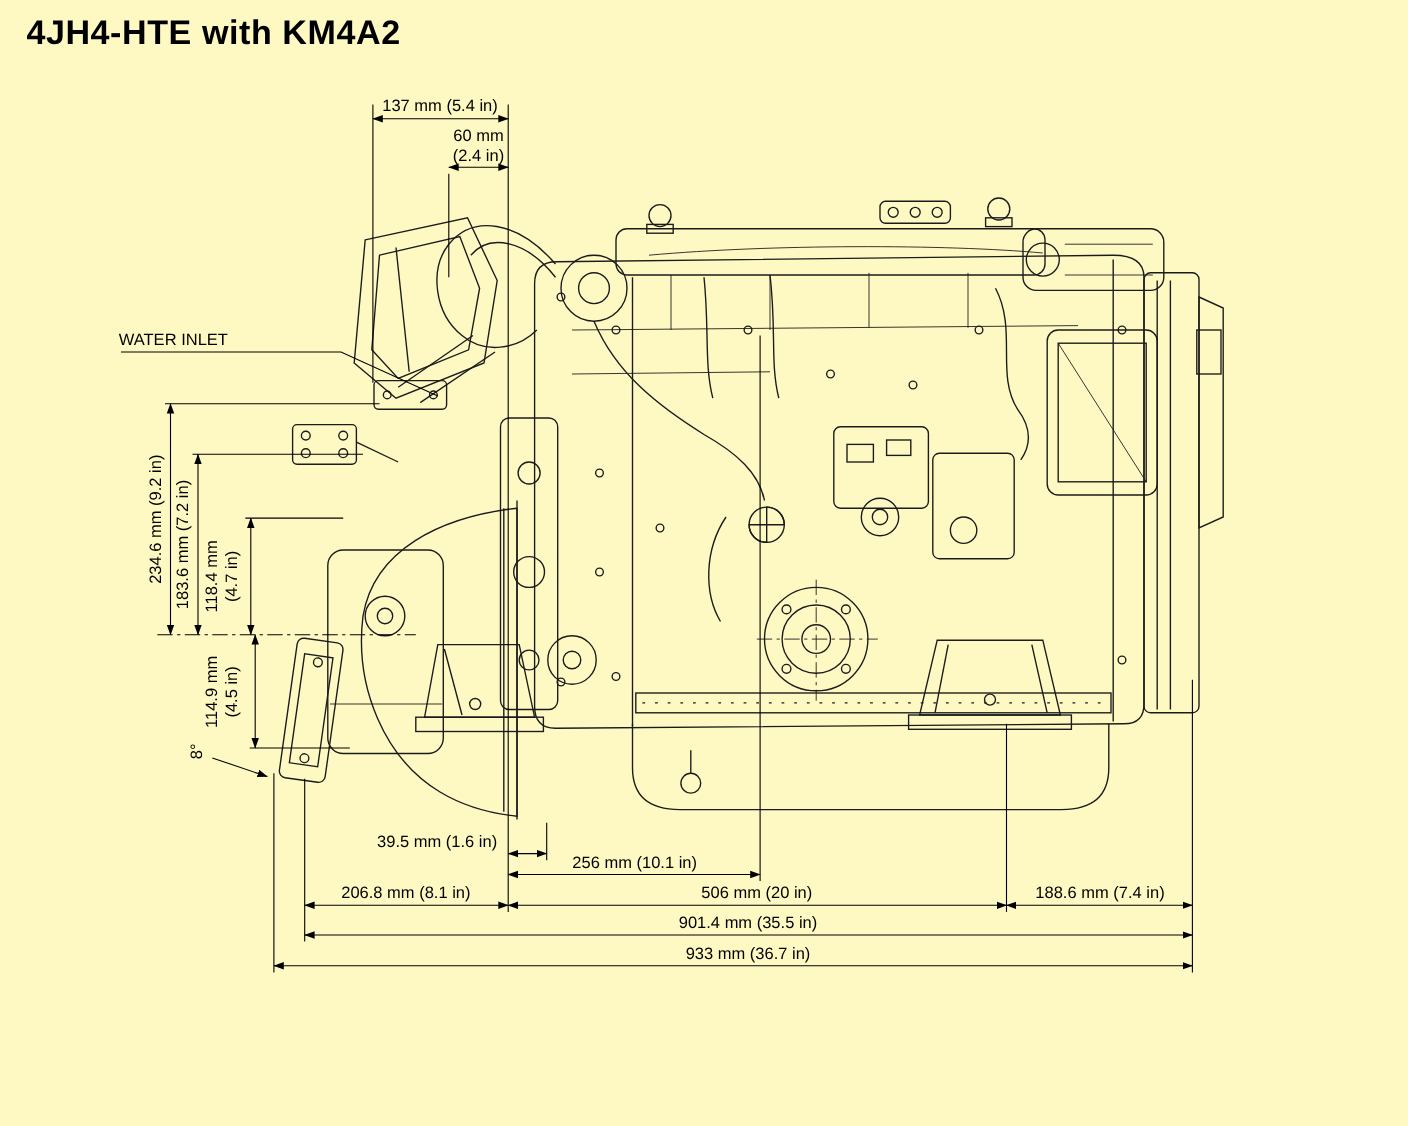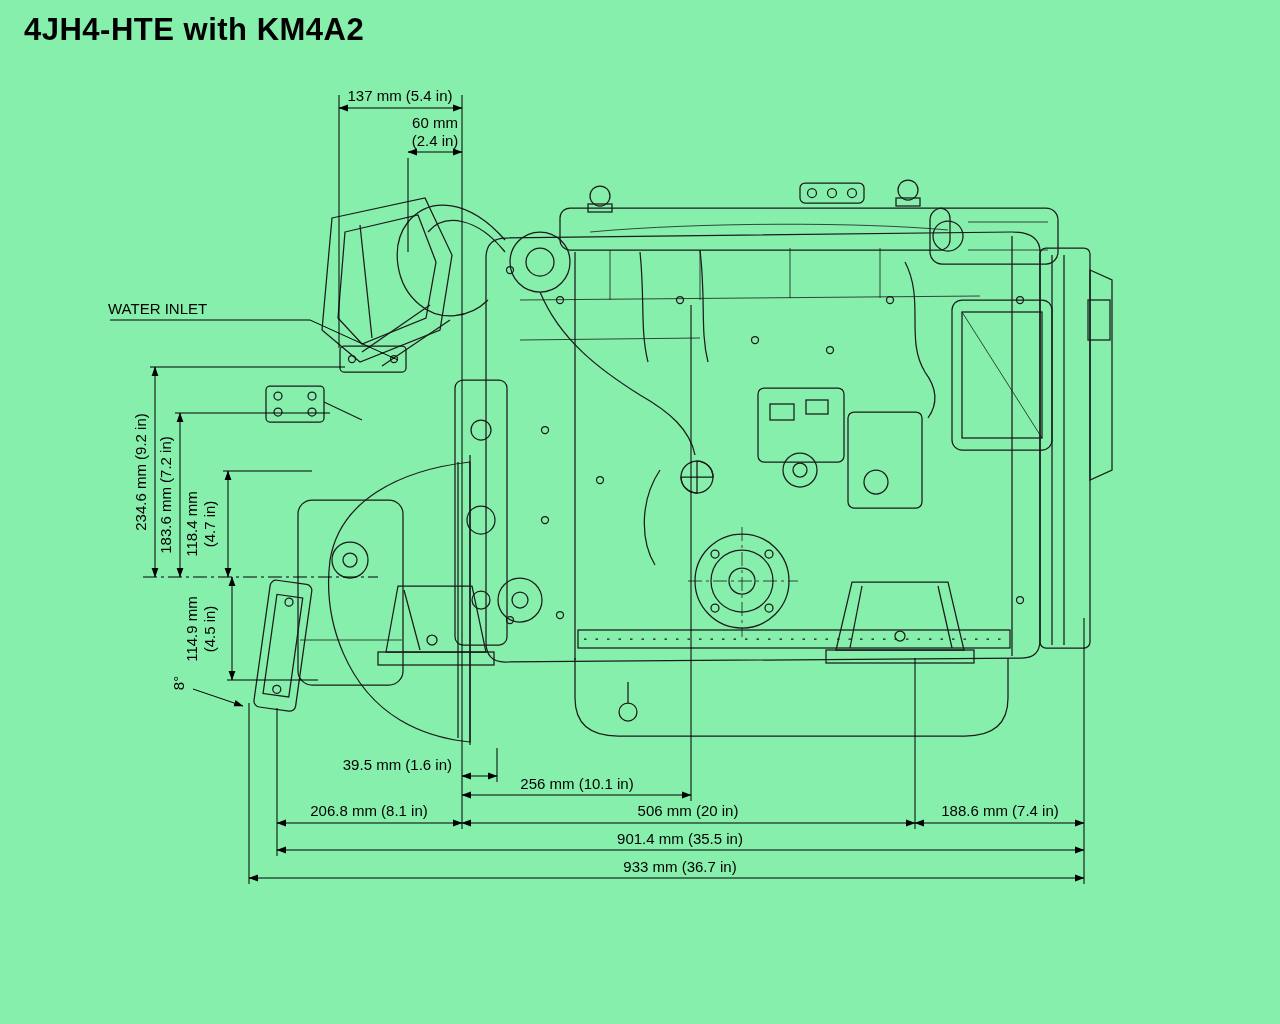--- a/index.html
+++ b/index.html
@@ -1,16 +1,16 @@
 <!DOCTYPE html>
 <html><head>
 <meta charset="utf-8">
 <style>
   html,body{margin:0;padding:0;background:#fff;}
-  .canvas{position:relative;width:1280px;height:1024px;background:#86efac;overflow:hidden;
+  .canvas{position:relative;width:1280px;height:1024px;background:#fef9c3;overflow:hidden;
           font-family:"Liberation Sans", sans-serif;}
   h1.title{position:absolute;left:24px;top:12px;margin:0;font-size:31px;font-weight:bold;
            color:#000;letter-spacing:.5px;font-family:"Liberation Sans", sans-serif;}
   svg{position:absolute;left:0;top:0;}
   text{font-family:"Liberation Sans", sans-serif;font-size:15px;fill:#000;}
   .dim line, .dim polyline{stroke:#000;stroke-width:1;fill:none;}
   .cl{stroke-dasharray:14 4 3 4;}
   .eng path,.eng rect,.eng circle,.eng line,.eng ellipse,.eng polyline{stroke:#1b1b1b;stroke-width:1.25;fill:none;}
   .thin{stroke-width:.8 !important;}
 </style>

